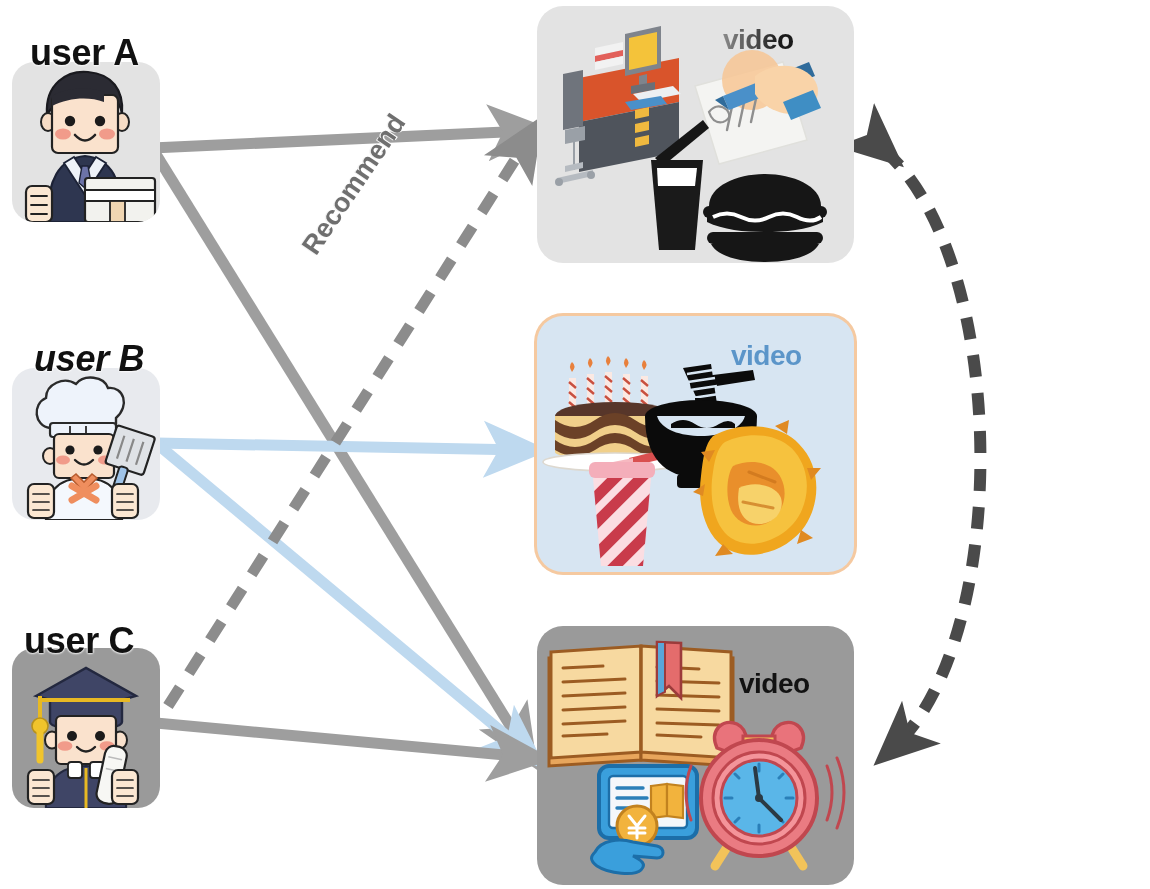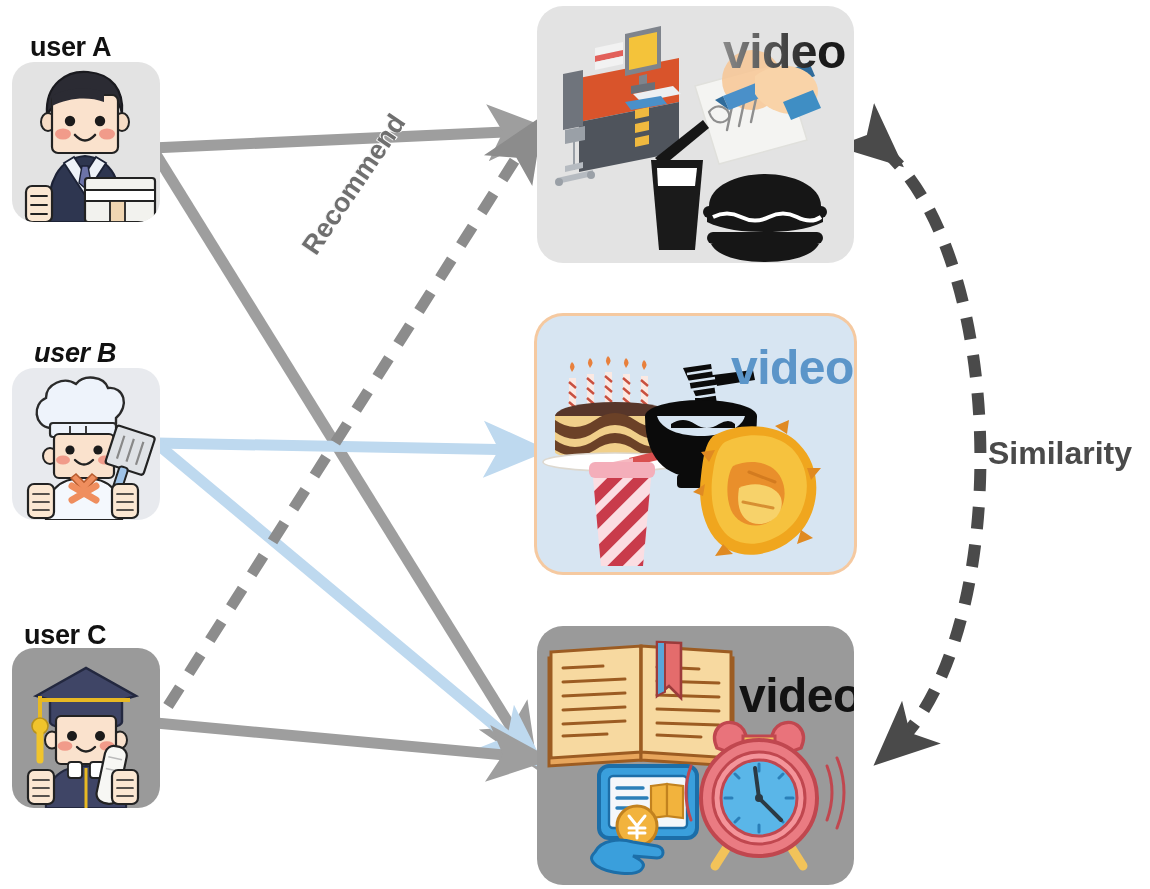--- a/index.html
+++ b/index.html
@@ -29,39 +29,39 @@
   
   .user-card {
     position: absolute;
     border-radius: 22px;
     z-index: 3;
     overflow: hidden;
   }
   .user-label {
     position: absolute;
     font-weight: bold;
-    font-size: 27px;
+    font-size: 36px;
     color: #111111;
     letter-spacing: -0.3px;
     z-index: 5;
     text-shadow: 0 0 2px #ffffff, 0 0 2px #ffffff, 0 0 3px #ffffff;
     white-space: nowrap;
   }
   .user-art { position: absolute; left: 0; top: 0; }
   
   .video-panel {
     position: absolute;
     border-radius: 26px;
     z-index: 3;
     overflow: hidden;
   }
   .video-label {
     position: absolute;
     font-weight: bold;
-    font-size: 48px;
+    font-size: 28px;
     letter-spacing: -0.5px;
     z-index: 4;
     white-space: nowrap;
   }
   .panel-art { position: absolute; left: 0; top: 0; }
   
   .edge-label {
     position: absolute;
     font-weight: bold;
     z-index: 6;
@@ -467,15 +467,14 @@
           <path d="M290,140 Q300,166 290,194"></path>
           <path d="M300,132 Q314,166 300,202"></path>
           <path d="M154,140 Q144,166 154,194"></path>
         </g>
       </g>
     </svg>
     <div class="video-label" style="left:202px; top:42px; color:#121212;">video</div>
   </div>
 
   <div class="edge-label" id="label-recommend">Recommend</div>
-  <div class="edge-label" id="label-similarity">Similarity</div>
 
 </div>
 
 </body></html>

